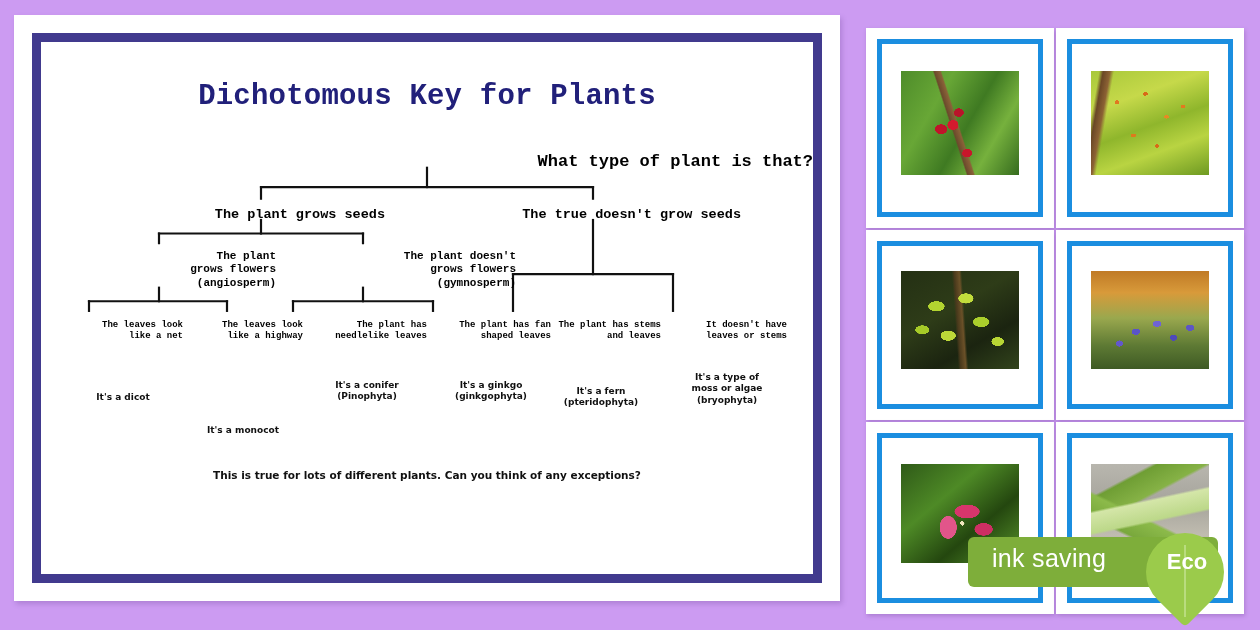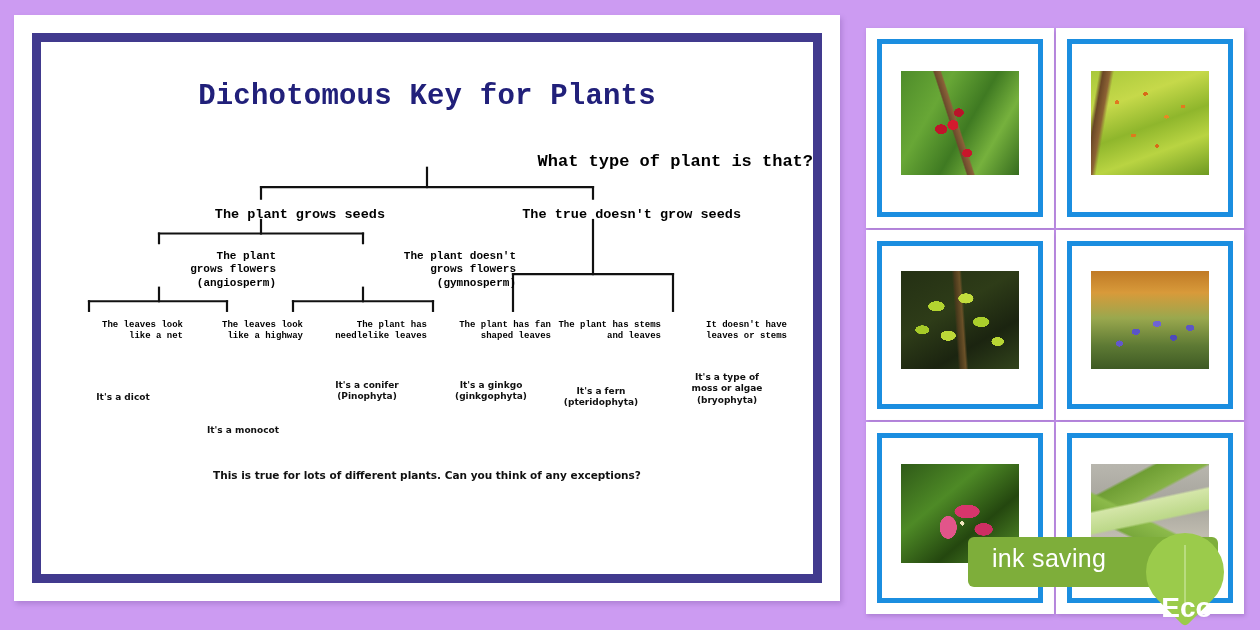--- a/index.html
+++ b/index.html
@@ -315,24 +315,23 @@
     height: 72px;
     background: #b9dc7e;
   }
   #eco-word {
     position: absolute;
     left: 184px;
     top: 16px;
     width: 70px;
     text-align: center;
     color: #ffffff;
-    font-size: 28px;
+    font-size: 22px;
     font-weight: bold;
     font-family: "Liberation Sans", sans-serif;
-    margin-top: 43px;
   }
 </style>
 </head>
 <body>
 
 <div id="poster-page">
   <div id="poster-frame">
     <div id="poster-inner">
 
       <div id="poster-title">Dichotomous Key for Plants</div>

